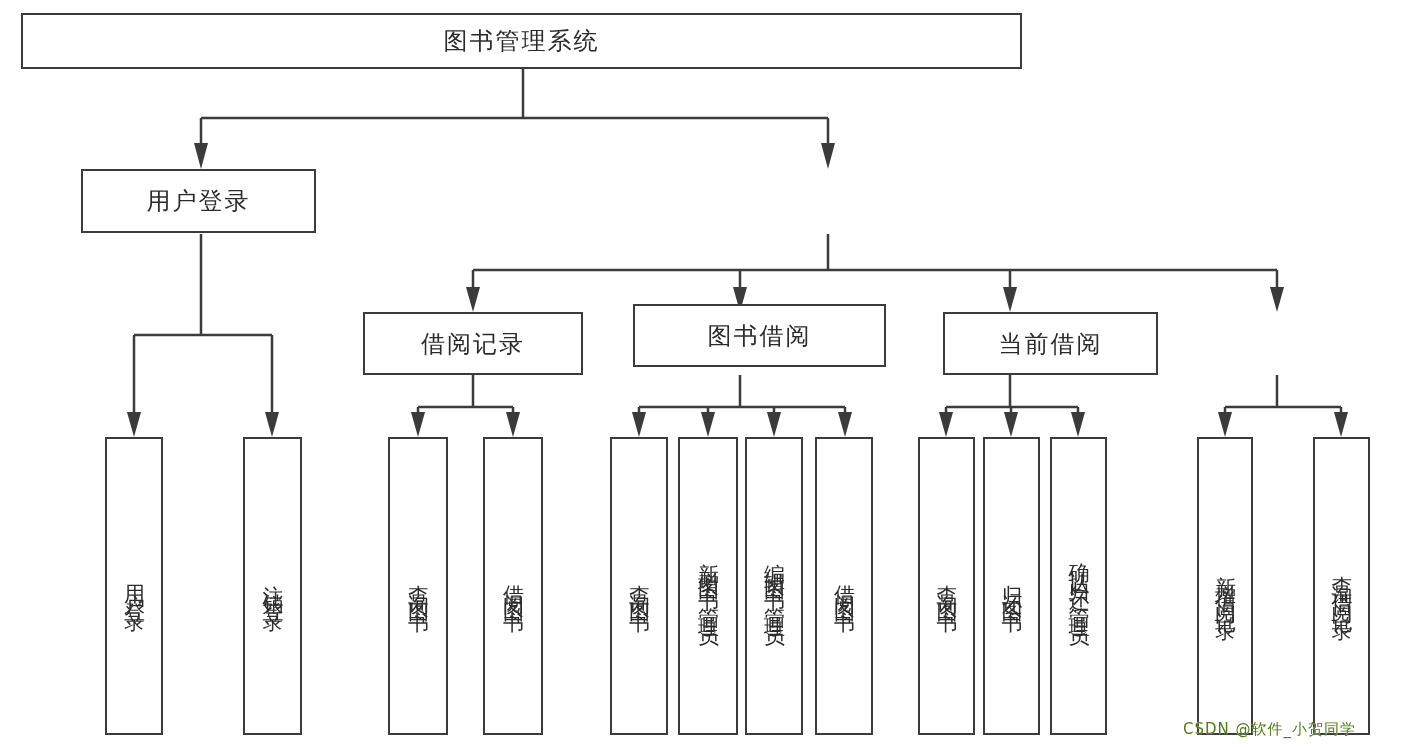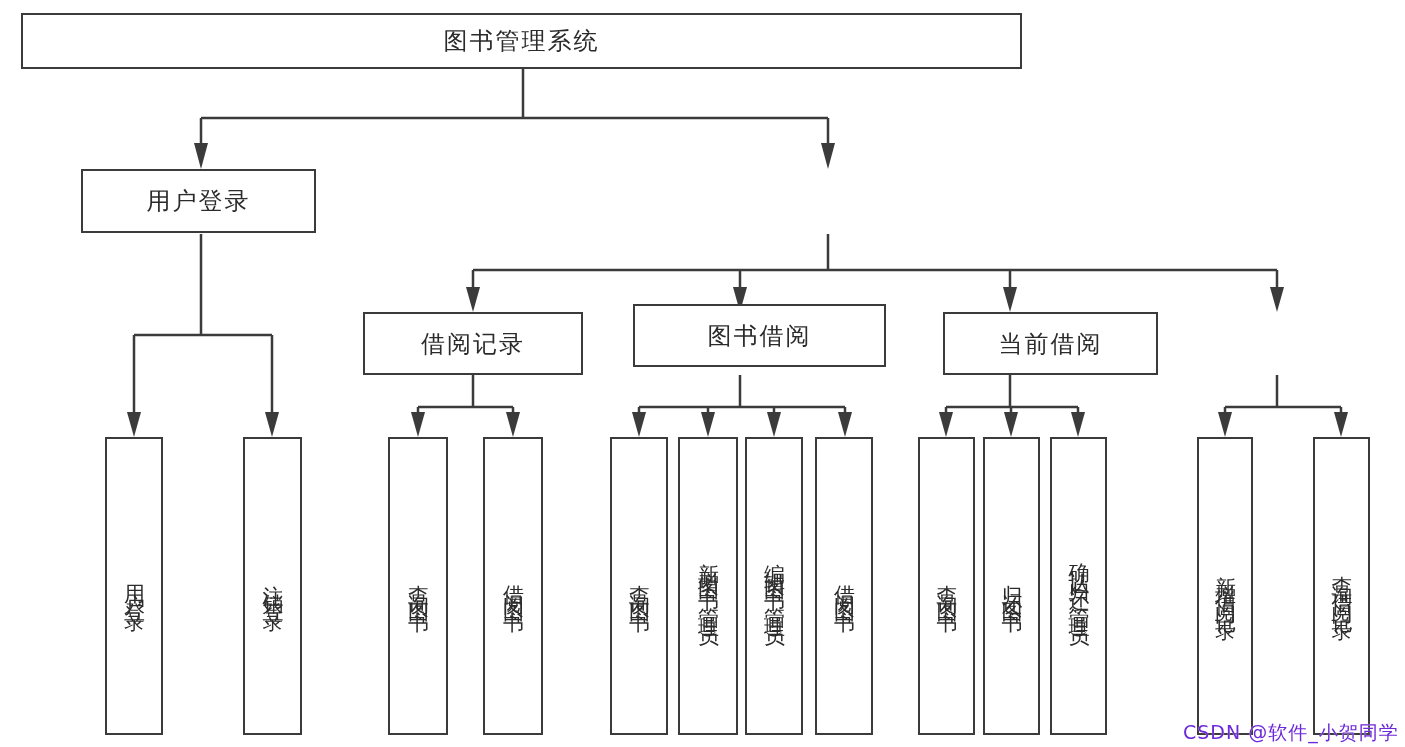--- a/index.html
+++ b/index.html
@@ -42,23 +42,23 @@
     writing-mode: vertical-rl;
     font-size: 21px;
     letter-spacing: 9px;
     line-height: 1;
     color: #2b2b2b;
   }
   .watermark {
     position: absolute;
     left: 1183px;
     top: 720px;
-    font-size: 19px;
+    font-size: 15px;
     letter-spacing: 1px;
-    color: #6d28d9;
+    color: #4d7c0f;
     white-space: nowrap;
     z-index: 5;
     text-shadow: 0 0 1px #ffffff;
   }
 </style>
 </head>
 <body>
 
 <div id="stage">
 

